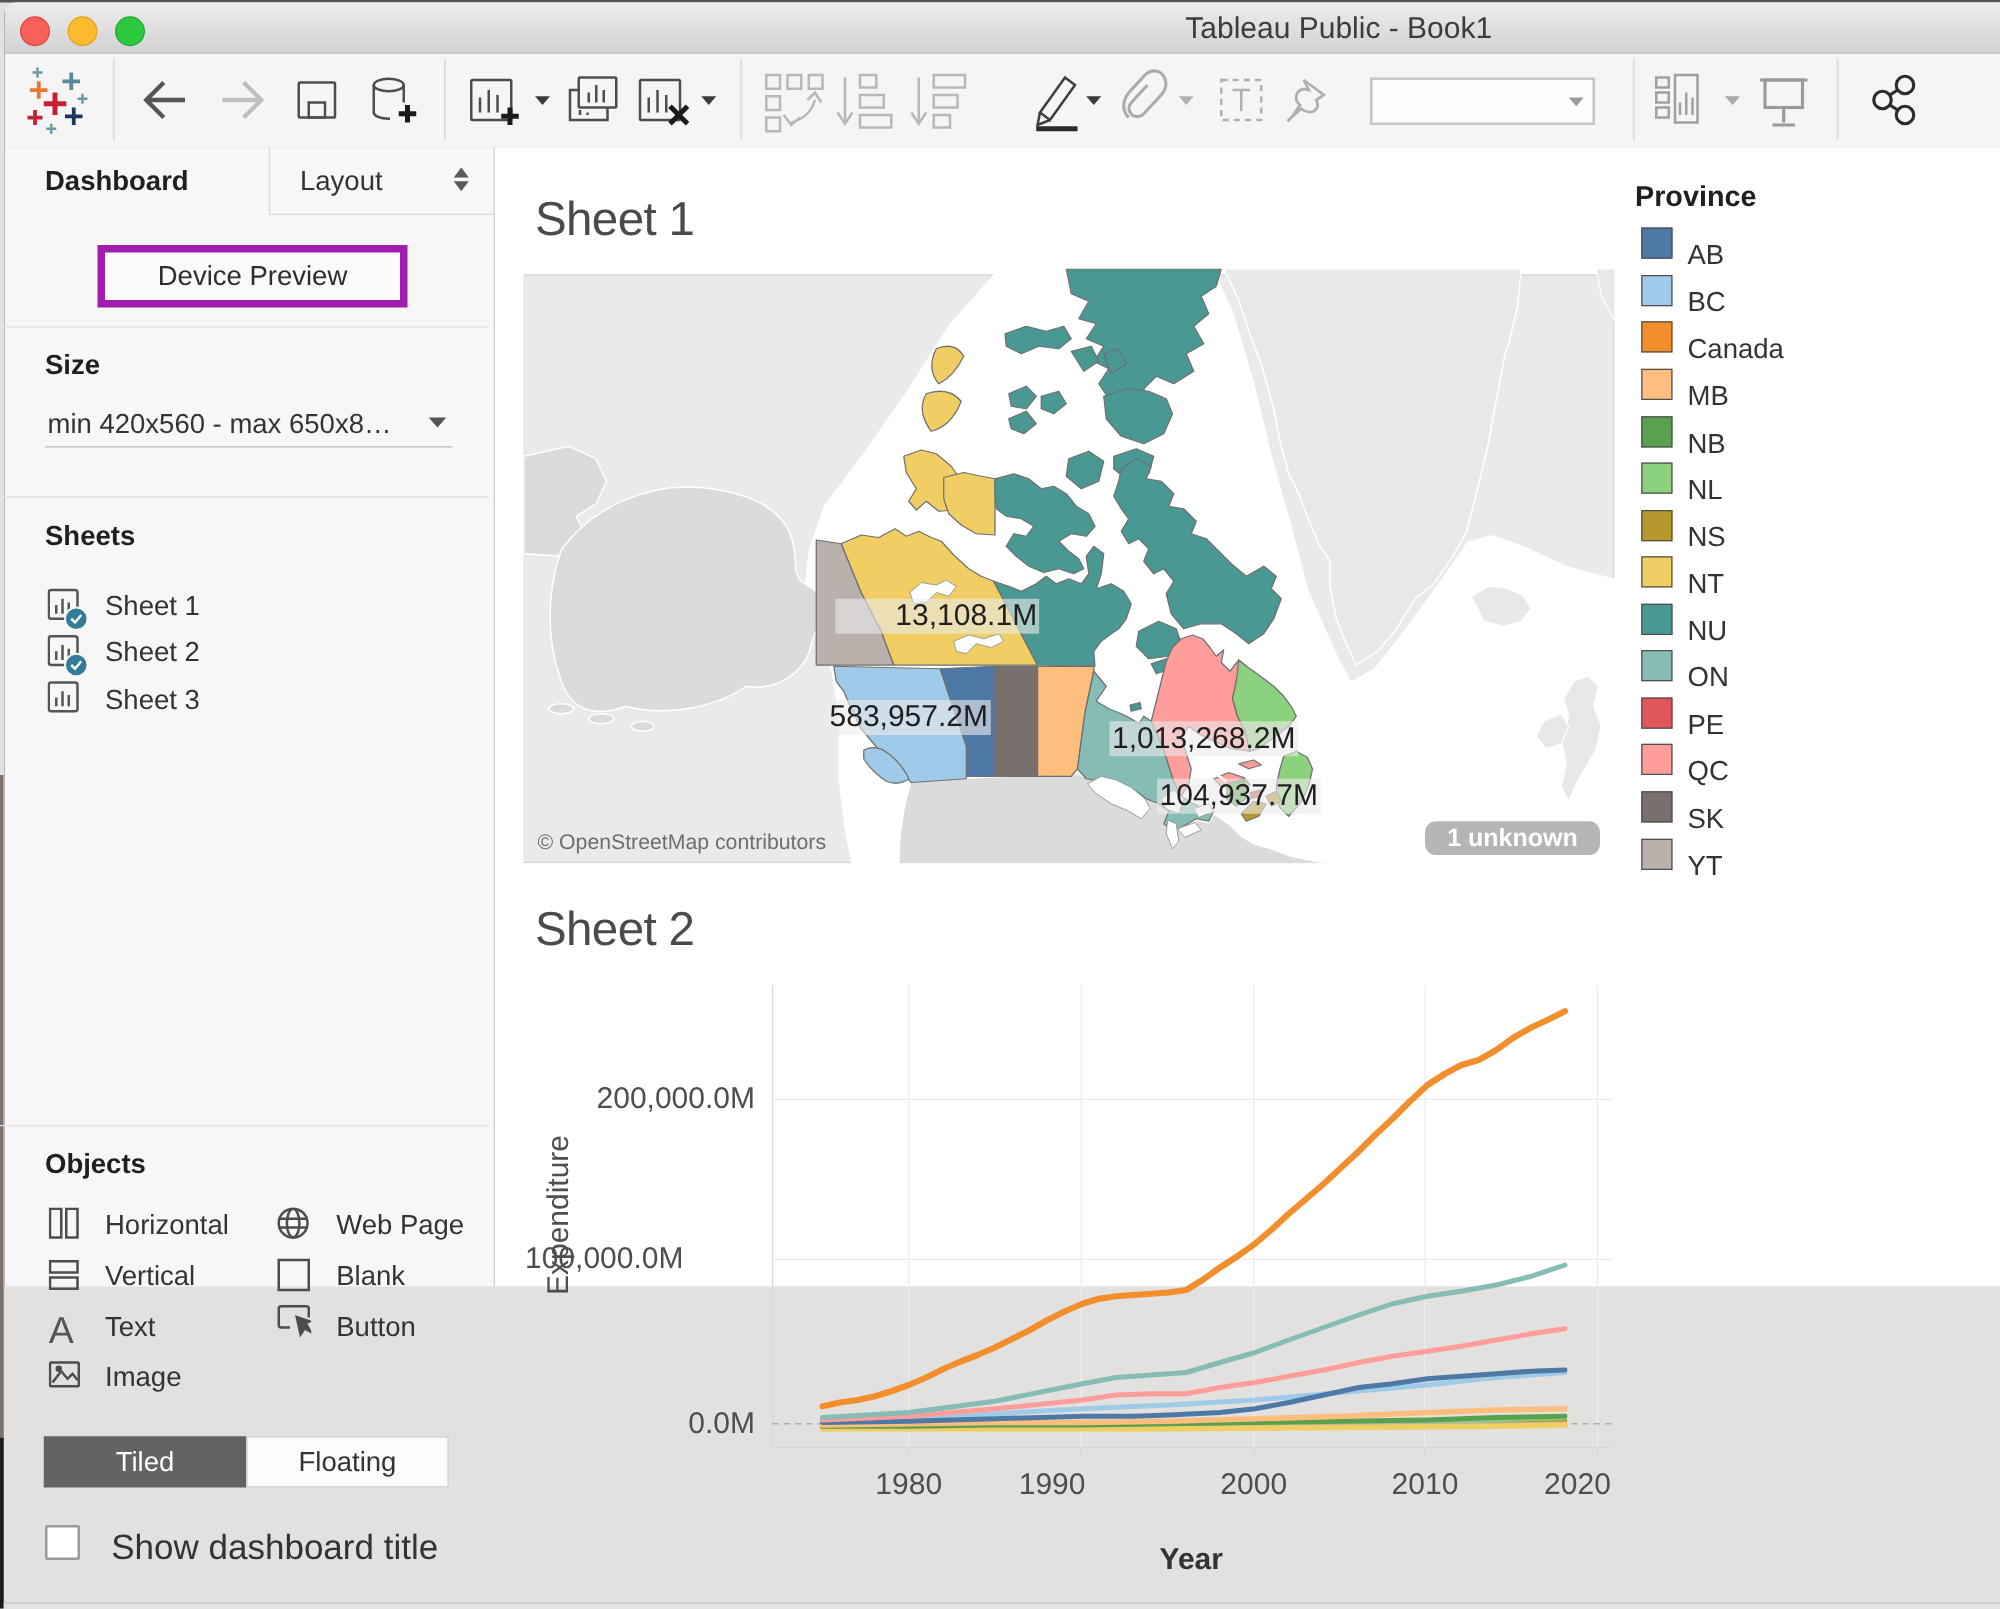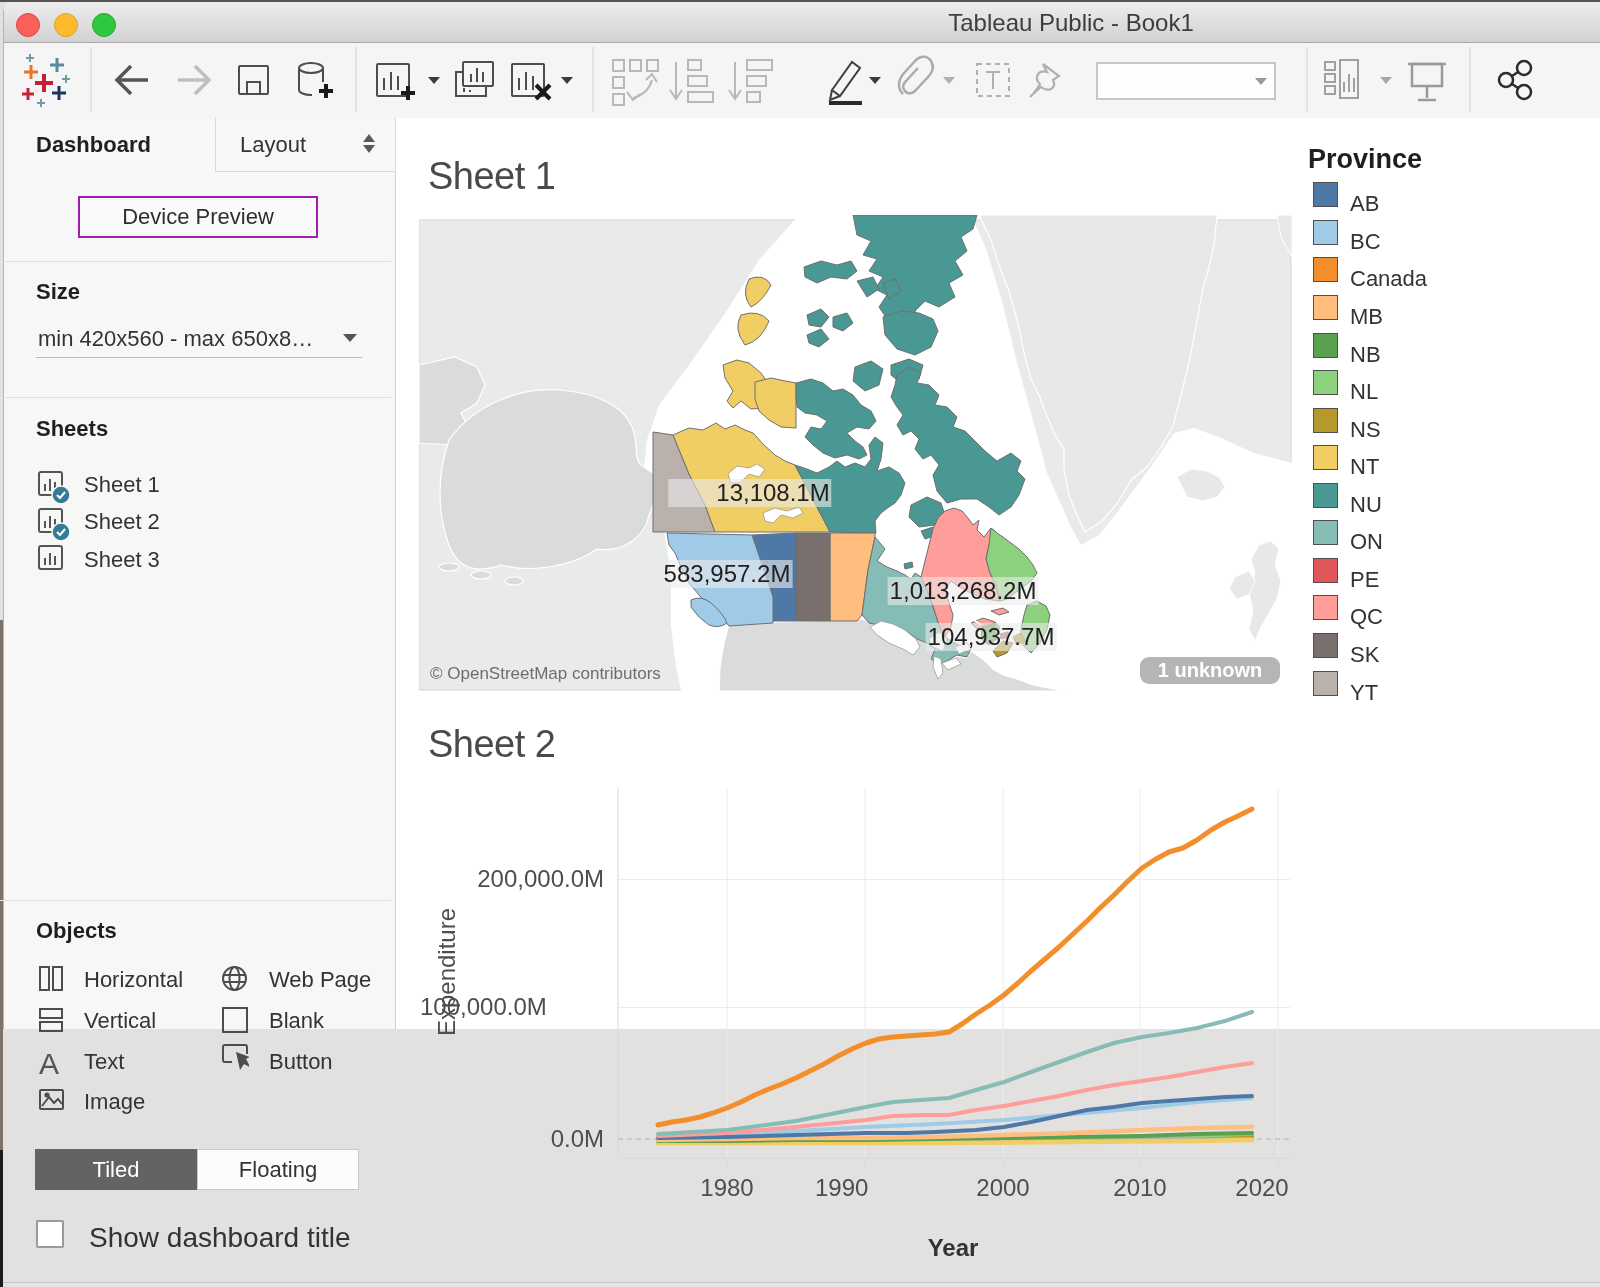--- a/index.html
+++ b/index.html
@@ -237,21 +237,21 @@
  </g>
 </svg>
 
 <div class="abs" style="left:215px;top:117px;width:179px;height:54px;border:1px solid #dadada;border-top:none;"></div>
 <div class="sb-h" style="left:36px;top:132px;">Dashboard</div>
 <div class="abs" style="left:240px;top:132px;font-size:22px;color:#333;">Layout</div>
 <svg class="abs" style="left:362px;top:134px" width="14" height="20">
     <path d="M7,0 L13,8 L1,8 Z" fill="#5a5a5a"></path>
     <path d="M7,19 L13,11 L1,11 Z" fill="#5a5a5a"></path>
   </svg>
-<div class="abs" style="left:78px;top:196px;width:236px;height:38px;border:2px solid #a21caf;background:#fafafa;text-align:center;line-height:38px;font-size:22px;color:#2e2e2e;">Device Preview</div>
+<div class="abs" style="left:78px;top:196px;width:236px;height:38px;border:6px solid #a21caf;background:#fafafa;text-align:center;line-height:38px;font-size:22px;color:#2e2e2e;">Device Preview</div>
 <div class="sb-div" style="top:261px;"></div>
 <div class="sb-h" style="left:36px;top:279px;">Size</div>
 <div class="abs" style="left:38px;top:326px;font-size:22px;color:#333;">min 420x560 - max 650x8…</div>
 <svg class="abs" style="left:342px;top:333px" width="16" height="10">
     <path d="M1,1 L15,1 L8,9 Z" fill="#555"></path>
   </svg>
 <div class="abs" style="left:36px;top:357px;width:326px;border-top:1px solid #b9b9b9;"></div>
 <div class="sb-div" style="top:397px;"></div>
 <div class="sb-h" style="left:36px;top:416px;">Sheets</div>
 
@@ -411,21 +411,21 @@
  <rect x="721" y="442" width="140" height="27" rx="9" fill="#b5b5b5"></rect>
  <text x="791" y="462" text-anchor="middle" font-size="20" font-weight="bold" fill="#fff" font-family="Liberation Sans">1 unknown</text>
  <text x="11" y="464" font-size="17" fill="#6e6e6e" font-family="Liberation Sans">© OpenStreetMap contributors</text>
 </svg>
 
 <div class="maplabel" style="left:750px;top:493px;padding-left:48px;">13,108.1M</div>
 <div class="maplabel" style="left:727px;top:574px;">583,957.2M</div>
 <div class="maplabel" style="left:963px;top:591px;">1,013,268.2M</div>
 <div class="maplabel" style="left:991px;top:637px;">104,937.7M</div>
 
-<div class="abs" style="left:1308px;top:144px;font-size:27px;font-weight:bold;color:#1f1f1f;">Province</div>
+<div class="abs" style="left:1308px;top:144px;font-size:23px;font-weight:bold;color:#1f1f1f;">Province</div>
 <div class="lgrow" style="top:182px;">
     <div class="lgsw" style="background:#4e79a7"></div>
     <div class="lgtx">AB</div>
   </div>
 <div class="lgrow" style="top:220px;">
     <div class="lgsw" style="background:#a0cbe8"></div>
     <div class="lgtx">BC</div>
   </div>
 <div class="lgrow" style="top:257px;">
     <div class="lgsw" style="background:#f28e2b"></div>

